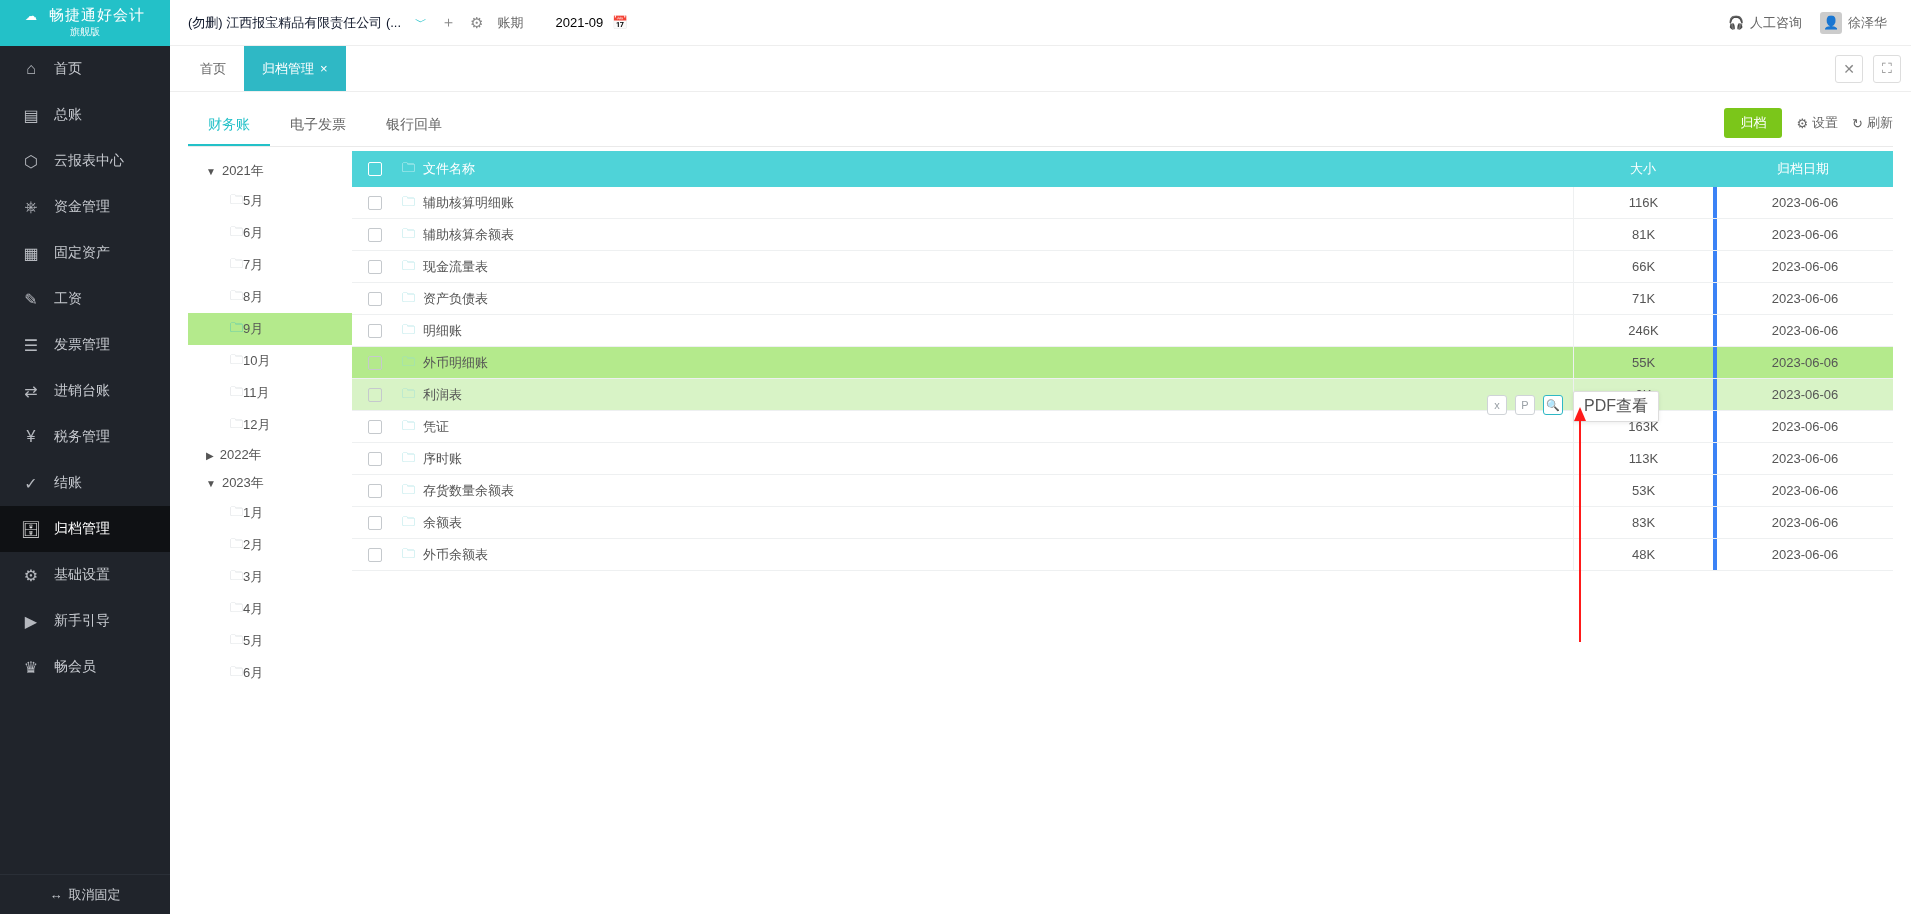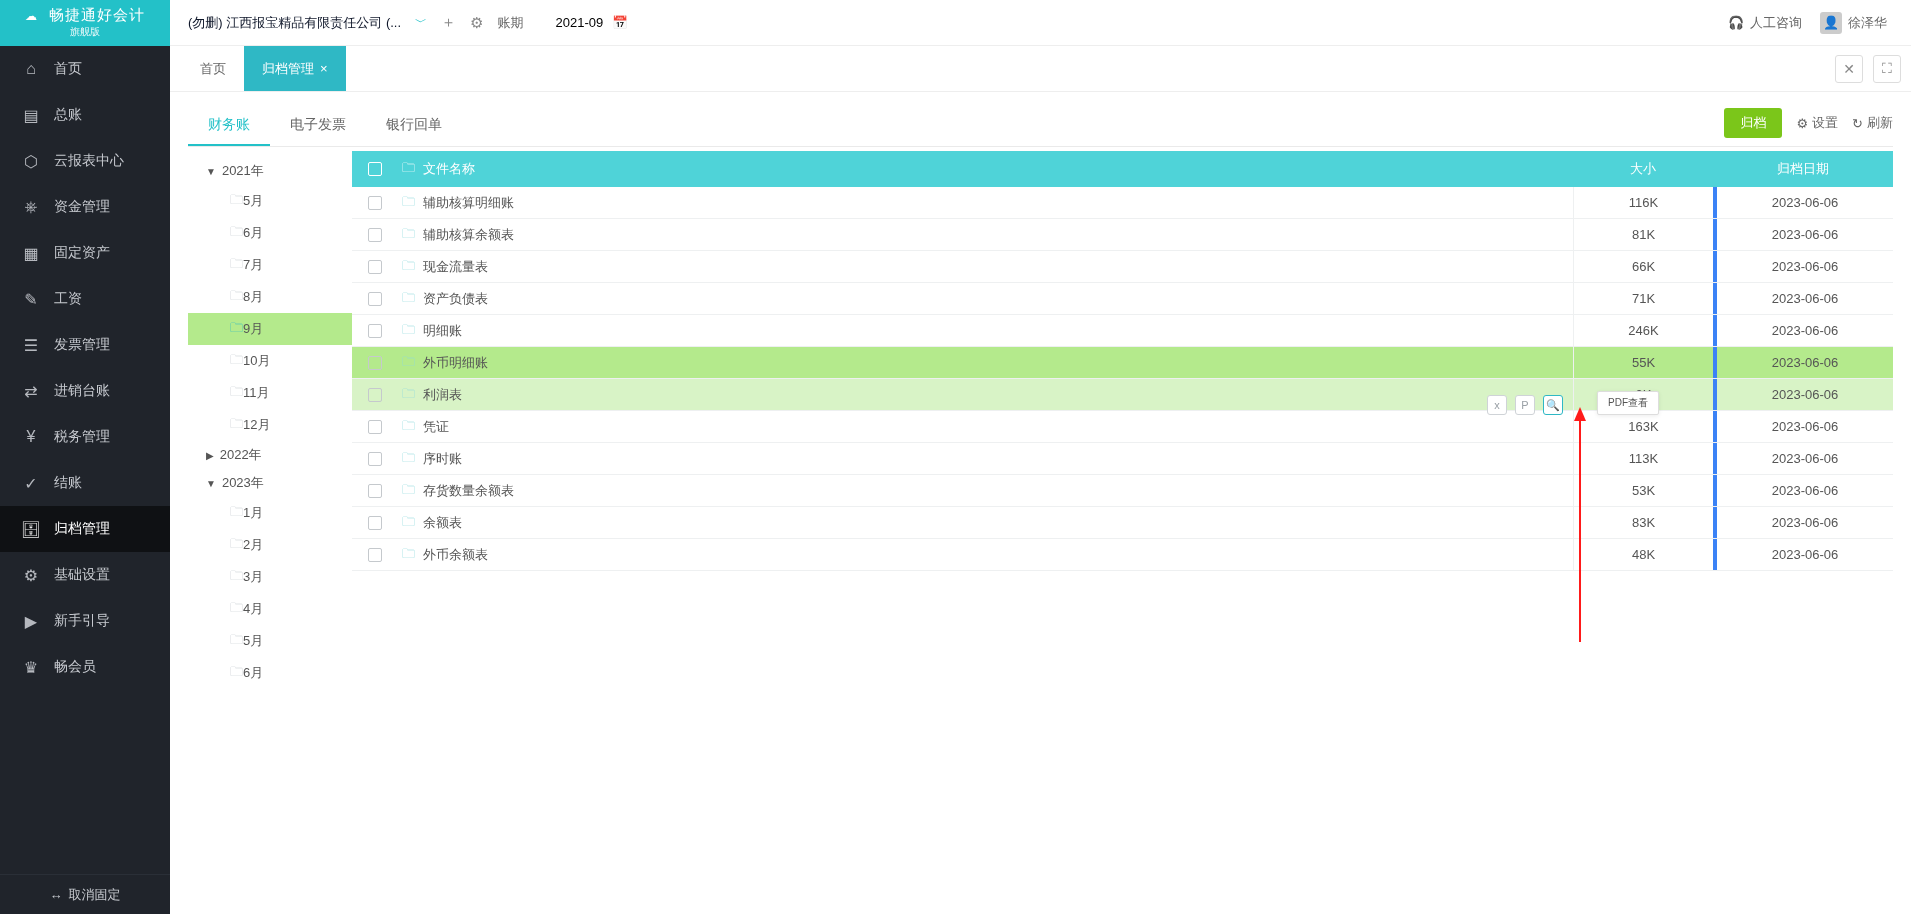--- a/index.html
+++ b/index.html
@@ -71,21 +71,21 @@
 .trow .th-check .chk { border-color: #c5c9cd; }
 .trow .cell-name { flex: 1; display: flex; align-items: center; gap: 8px; padding-left: 4px; }
 .file-ic { color: #8fd9dc; font-size: 13px; }
 .trow.sel { background: #b4ea8c; }
 .trow.hov { background: #d8f3c6; }
 .size-cell { width: 140px; text-align: center; border-left: 1px solid #eef0f1; height: 100%; display: flex; align-items: center; justify-content: center; }
 .date-cell { width: 180px; text-align: center; border-left: 4px solid #3b82f6; height: 100%; display: flex; align-items: center; justify-content: center; }
 .row-actions { position: absolute; display: flex; align-items: center; gap: 8px; color: #9aa0a6; }
 .row-act-ic { width: 20px; height: 20px; border: 1px solid #cfd3d7; border-radius: 3px; display: flex; align-items: center; justify-content: center; font-size: 11px; cursor: pointer; background: #fff; }
 .row-act-ic.hot { border-color: #2fb8c5; color: #2fb8c5; }
-.tooltip { position: absolute; background: #fff; border: 1px solid #ddd; padding: 4px 10px; font-size: 10px; color: #555; border-radius: 2px; box-shadow: 0 1px 4px rgba(0,0,0,.08); }
+.tooltip { position: absolute; background: #fff; border: 1px solid #ddd; padding: 4px 10px; font-size: 16px; color: #555; border-radius: 2px; box-shadow: 0 1px 4px rgba(0,0,0,.08); }
 
 
 .arrow-svg { position: absolute; pointer-events: none; }
 
 </style>
 </head>
 <body>
 
 <div class="app">
 

